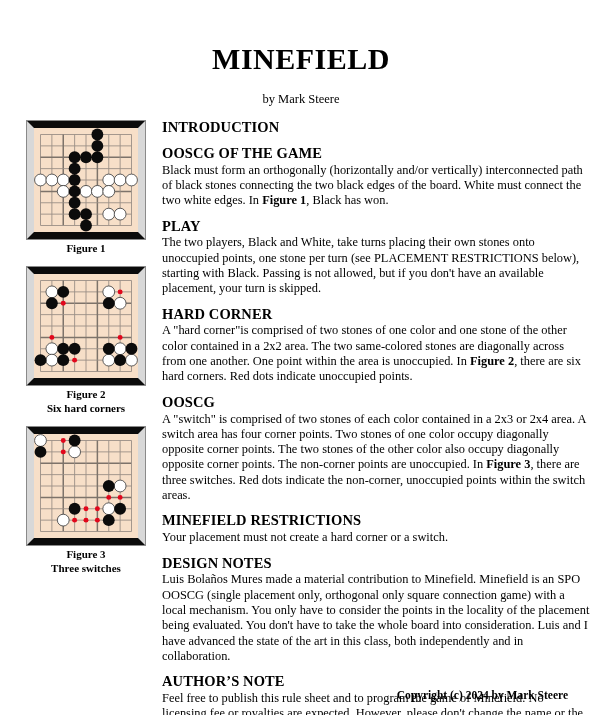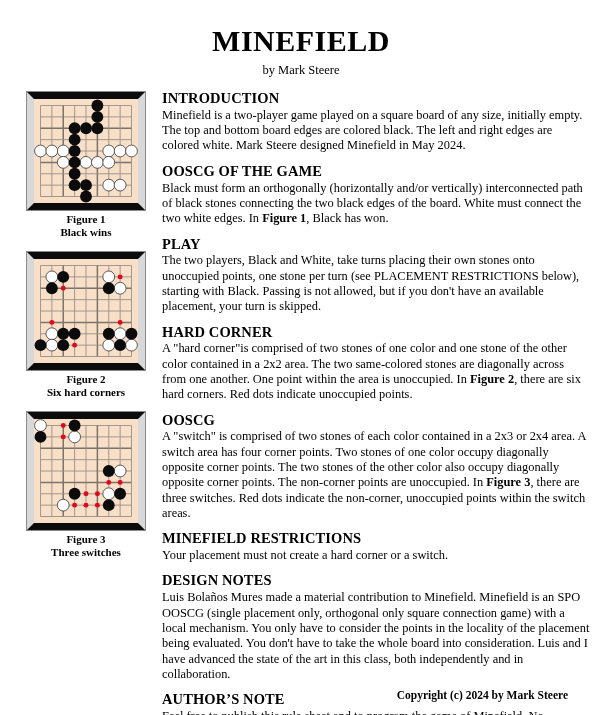--- a/index.html
+++ b/index.html
@@ -20,21 +20,21 @@
   #title-block {
     text-align: center;
     padding-top: 26px;
   }
   #doc-title {
     font-family: "Liberation Serif", "DejaVu Serif", serif;
     font-size: 30px;
     font-weight: bold;
     letter-spacing: 0.5px;
     line-height: 1;
-    margin: 0;
+    margin: 18px;
   }
   #doc-byline {
     font-size: 12.5px;
     margin-top: 7px;
   }
 
   
   #page-body {
     display: flex;
     align-items: flex-start;
@@ -172,21 +172,20 @@
               <circle cx="40.625" cy="63.375" r="5.915" fill="#0b0b0b"></circle>
               <circle cx="40.625" cy="74.75" r="5.915" fill="#0b0b0b"></circle>
               <circle cx="40.625" cy="86.125" r="5.915" fill="#0b0b0b"></circle>
               <circle cx="52" cy="86.125" r="5.915" fill="#0b0b0b"></circle>
               <circle cx="52" cy="97.5" r="5.915" fill="#0b0b0b"></circle>
             </svg>
           </div>
       </div>
       <div class="figure-caption">
         <div>Figure 1</div>
-        <div>Black wins</div>
       </div>
     </div>
 
     <div class="figure">
       <div class="board-frame">
         <div class="board-inner" id="board-fig2">
             <svg width="104" height="104" viewBox="0 0 104 104">
               <line x1="6.5" y1="6.5" x2="97.5" y2="6.5" stroke="#9a8f86" stroke-width="0.9"></line>
               <line x1="6.5" y1="6.5" x2="6.5" y2="97.5" stroke="#9a8f86" stroke-width="0.9"></line>
               <line x1="6.5" y1="17.875" x2="97.5" y2="17.875" stroke="#9a8f86" stroke-width="0.9"></line>
@@ -287,21 +286,20 @@
         <div>Three switches</div>
       </div>
     </div>
 
   </div>
 
   <div id="text-column">
 
     <div class="section">
       <h2 class="section-head">INTRODUCTION</h2>
-      <p class="section-body">Minefield is a two-player game played on a square board of any size, initially empty. The top and bottom board edges are colored black. The left and right edges are colored white.  Mark Steere designed Minefield in May 2024.</p>
     </div>
 
     <div class="section">
       <h2 class="section-head">OOSCG OF THE GAME</h2>
       <p class="section-body"><span>Black must form an orthogonally (horizontally and/or vertically) interconnected path of black stones connecting the two black edges of the board.  White must connect the two white edges. In </span><b class="fig-ref">Figure 1</b><span>, Black has won.</span></p>
     </div>
 
     <div class="section">
       <h2 class="section-head">PLAY</h2>
       <p class="section-body">The two players, Black and White, take turns placing their own stones onto unoccupied points, one stone per turn (see PLACEMENT RESTRICTIONS below), starting with Black.  Passing is not allowed, but if you don't have an available placement, your turn is skipped.</p>

